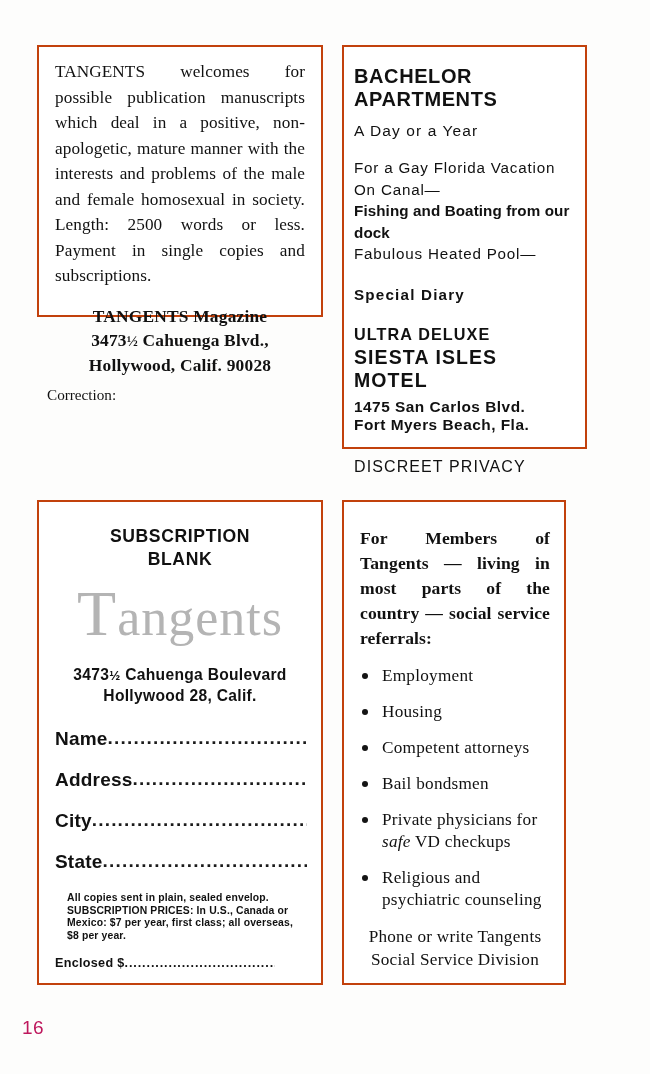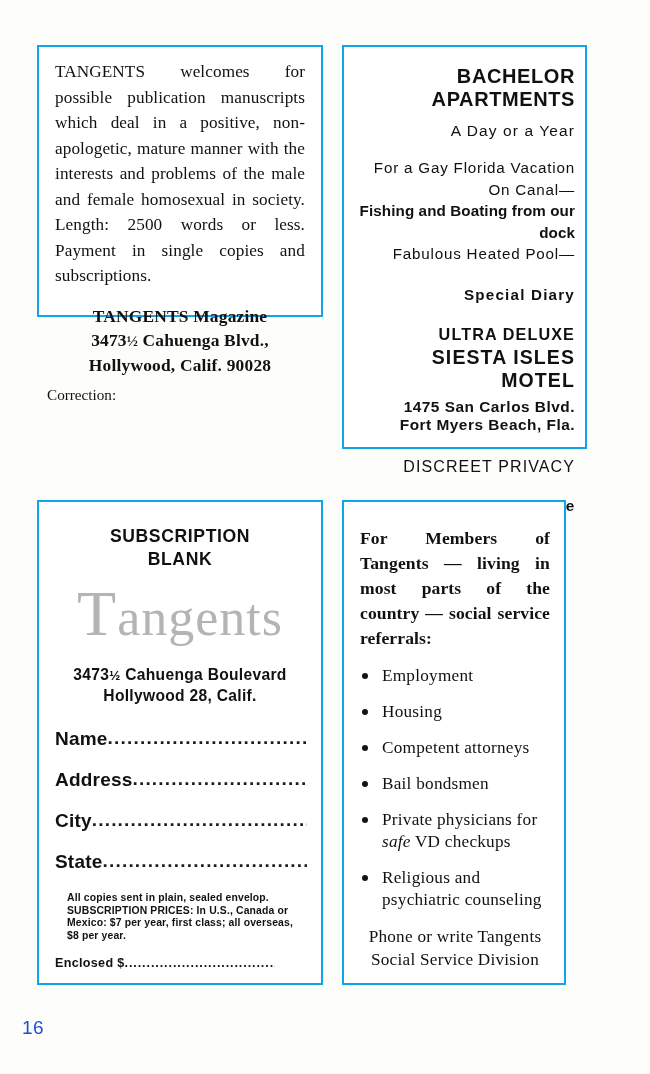--- a/index.html
+++ b/index.html
@@ -18,21 +18,21 @@
 
   
   .page {
     position: absolute;
     inset: 0;
     background: #fdfdfc;
   }
 
   .box {
     position: absolute;
-    border: 2px solid #0ea5e9;
+    border: 2px solid #c2410c;
     background: #ffffff;
     box-sizing: border-box;
   }
 
   
   #box-manuscripts {
     left: 37px; top: 45px; width: 286px; height: 272px;
     padding: 12px 16px 0 16px;
   }
   .ms-body {
@@ -68,21 +68,21 @@
     line-height: 21px;
     text-indent: 14px;
     margin-top: 3px;
   }
   .ital { font-style: italic; }
 
   
   #box-bachelor {
     left: 342px; top: 45px; width: 245px; height: 404px;
     padding: 12px 10px 0 10px;
-    text-align: right;
+    text-align: left;
     font-family: "Liberation Sans", sans-serif;
   }
   #box-bachelor .hd {
     font-weight: bold;
     font-size: 20px;
     letter-spacing: 0.6px;
     margin-top: 6px;
   }
   #box-bachelor .sub {
     font-size: 15.5px;
@@ -251,21 +251,21 @@
     letter-spacing: 0.25px;
     padding: 0 4px;
   }
 
   
   #page-number {
     position: absolute;
     left: 22px; top: 1017px;
     font-family: "Liberation Sans", sans-serif;
     font-size: 19px;
-    color: #1d4ed8;
+    color: #be185d;
     letter-spacing: 0.5px;
   }
 </style>
 </head>
 <body>
 
 <div class="page"></div>
 
 <div class="box" id="box-manuscripts">
   <div class="ms-body"><span class="lead">TANGENTS</span><span> welcomes for possible publication manuscripts which deal in a positive, non-apologetic, mature manner with the interests and problems of the male and female homosexual in society. Length: 2500 words or less. Payment in single copies and subscriptions.</span></div>

